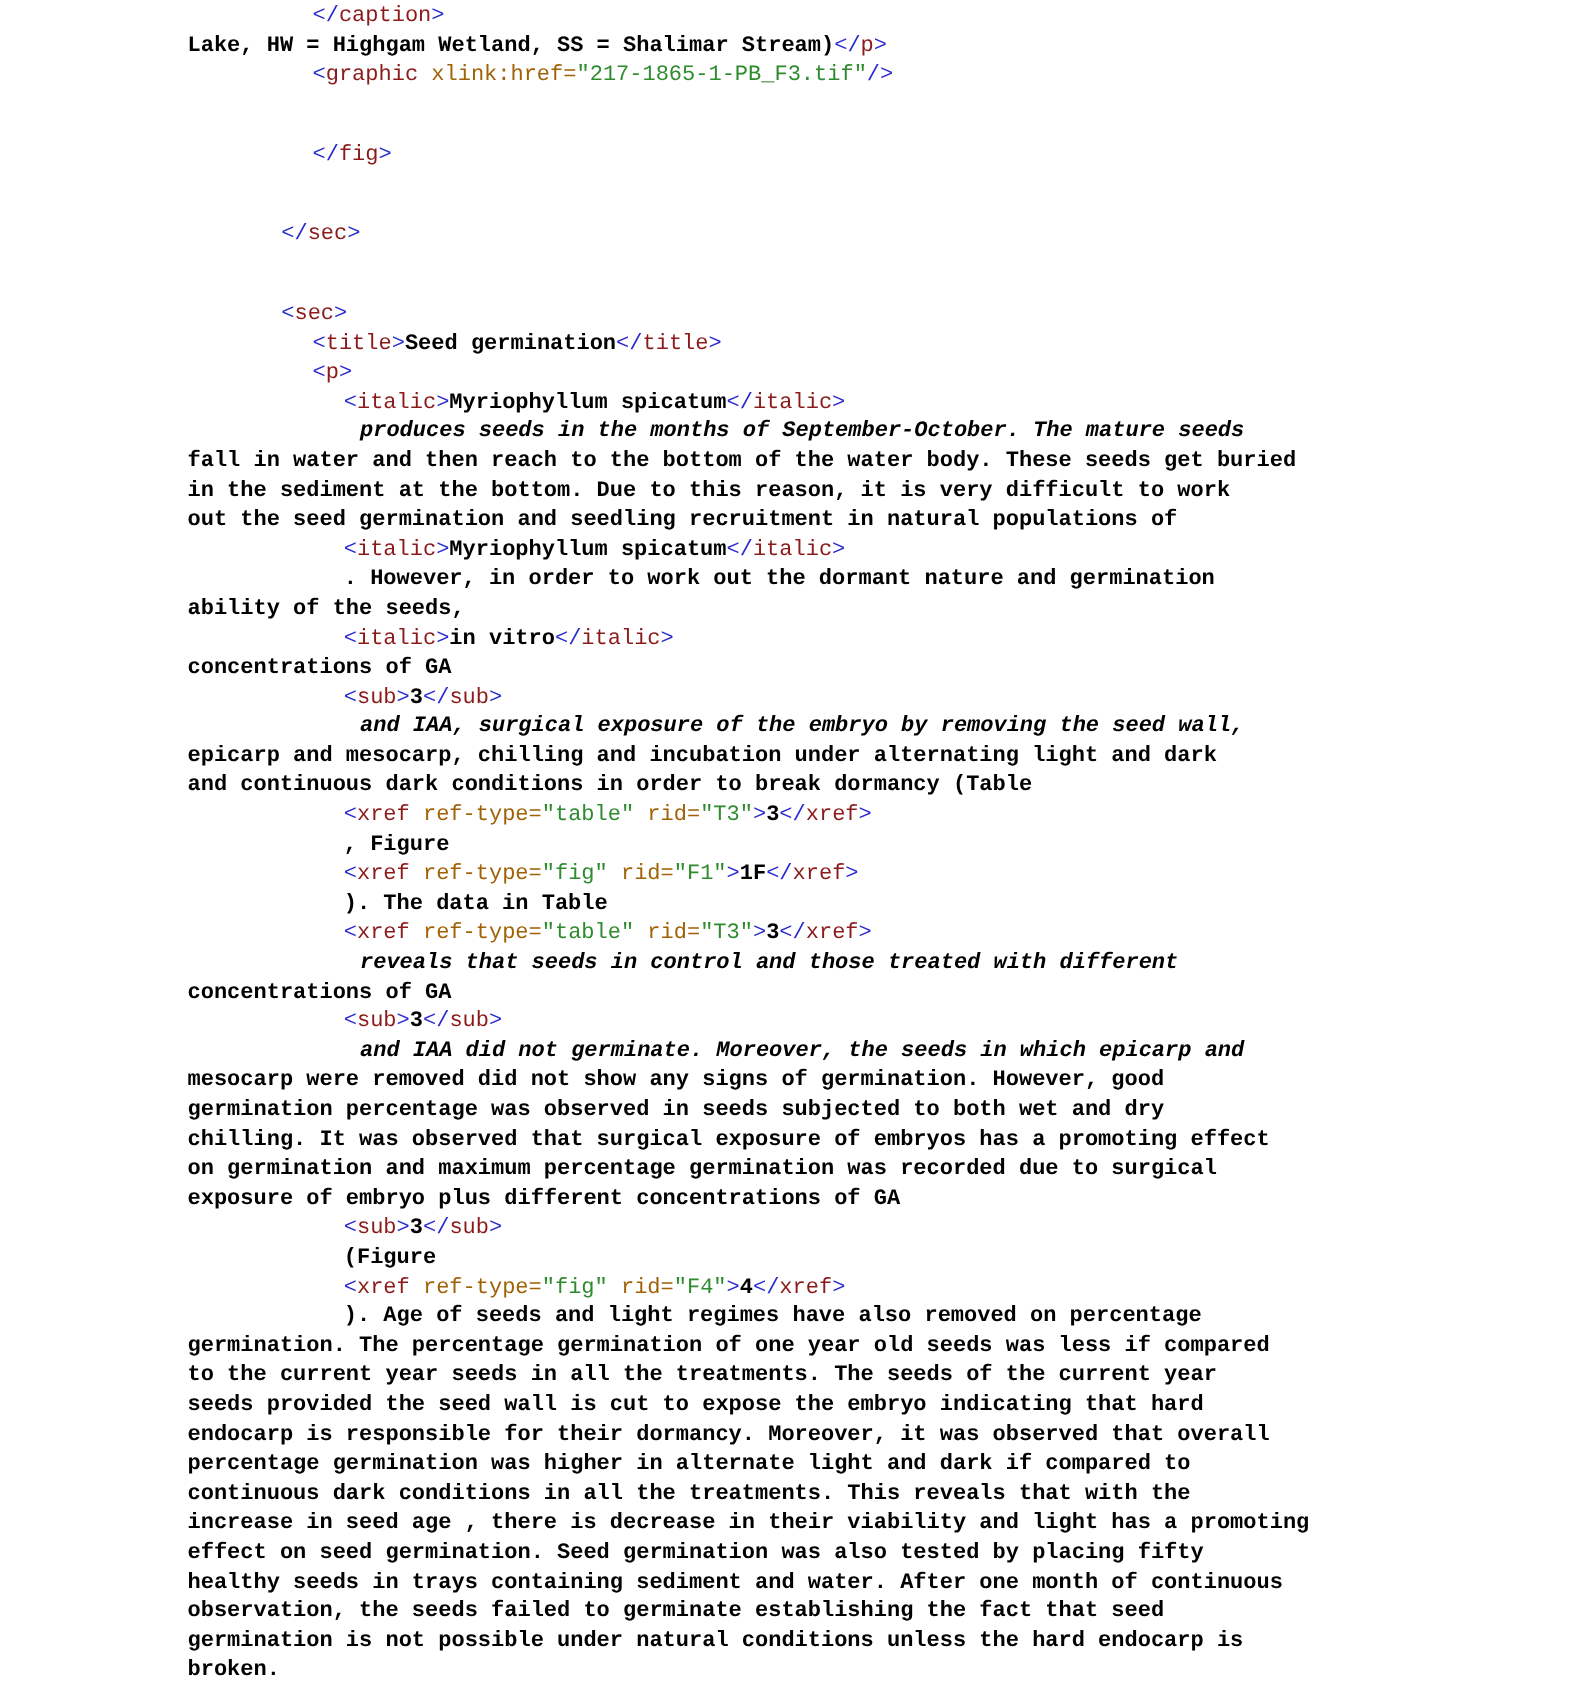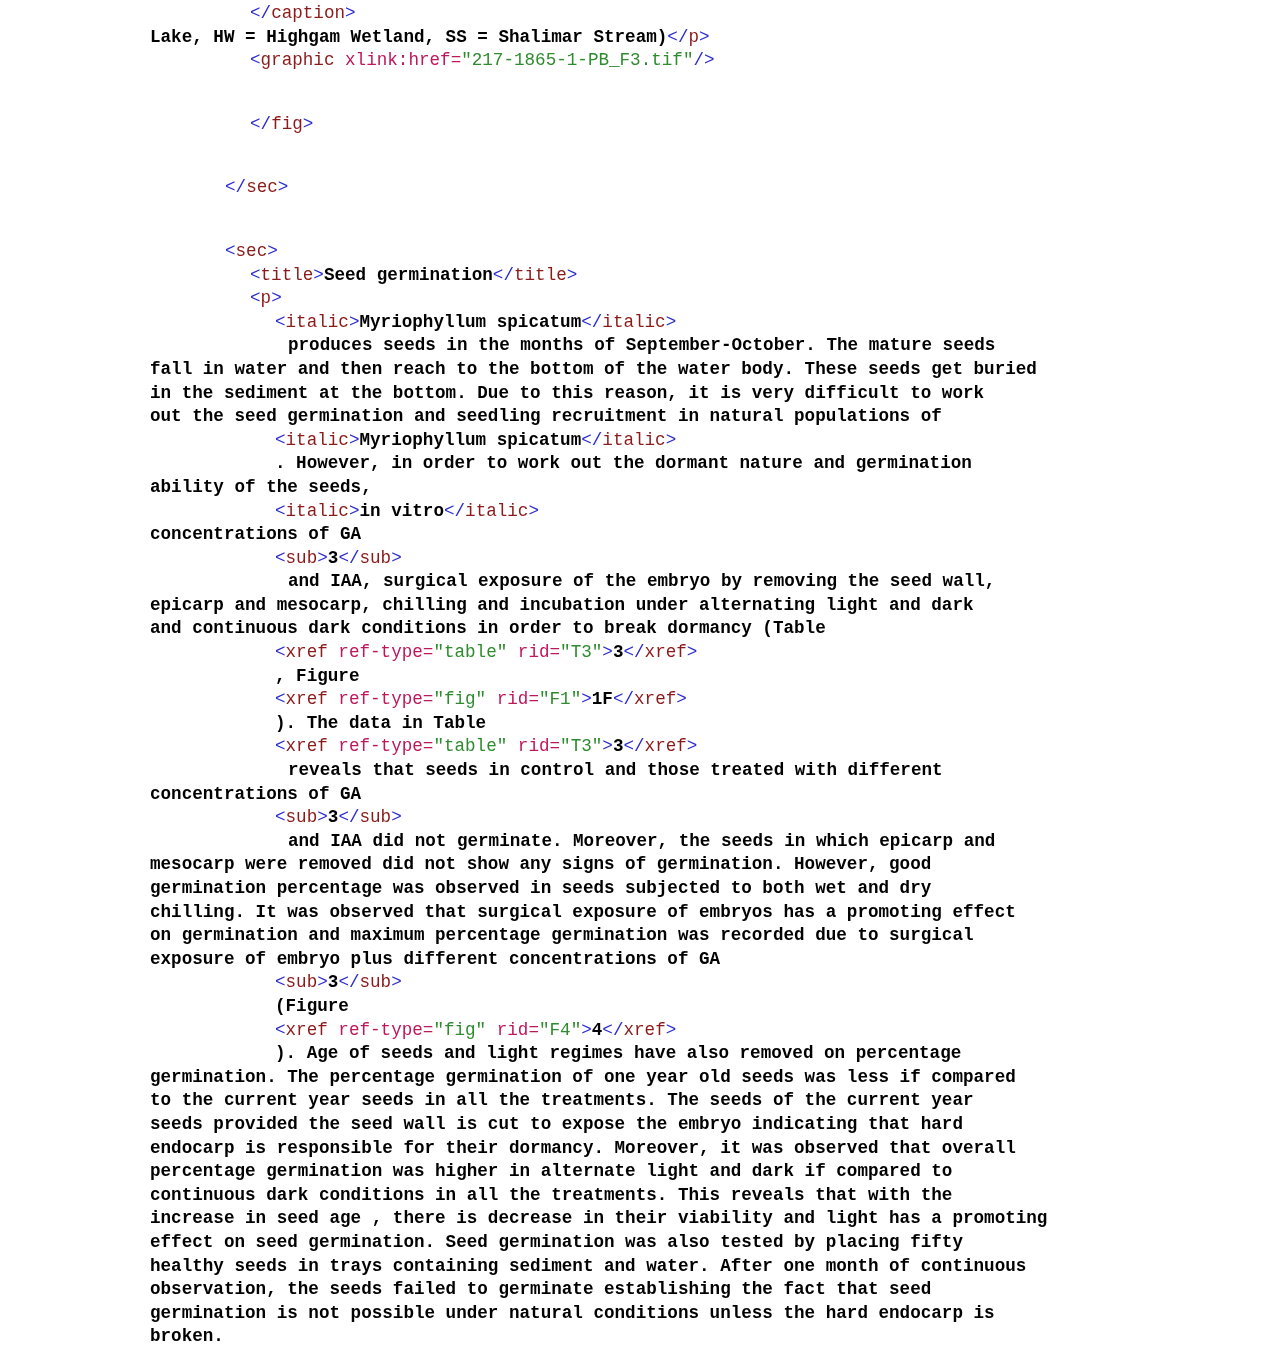--- a/index.html
+++ b/index.html
@@ -6,26 +6,26 @@
   body { width: 1275px; height: 1347px; overflow: hidden; position: relative; }
   .doc {
     position: absolute; left: 150px; top: 2px; width: 990px;
     font-family: "Liberation Mono", "DejaVu Sans Mono", monospace;
     font-size: 17.6px; line-height: 23.6px; color: #000;
   }
   .line { white-space: pre; height: 23.6px; }
   .txt { font-weight: bold; color: #000; }
   .br { color: #2a2ad0; }
   .tn { color: #8b1a1a; }
-  .an { color: #be185d; }
+  .an { color: #a16207; }
   .av { color: #2e8b2e; }
   .i1 { padding-left: 100px; }
   .i2 { padding-left: 125px; }
   .i3 { padding-left: 75px; margin-top: 40px; }
-  .i4 { padding-left: 138px; }
+  .i4 { padding-left: 138px; font-style: italic; }
 </style>
 </head>
 <body>
 
 <div class="doc">
 
   <div class="line i1"><span class="br">&lt;/</span><span class="tn">caption</span><span class="br">&gt;</span></div>
 
   <div class="line"><span class="txt">Lake, HW = Highgam Wetland, SS = Shalimar Stream)</span><span class="br">&lt;/</span><span class="tn">p</span><span class="br">&gt;</span></div>
 

